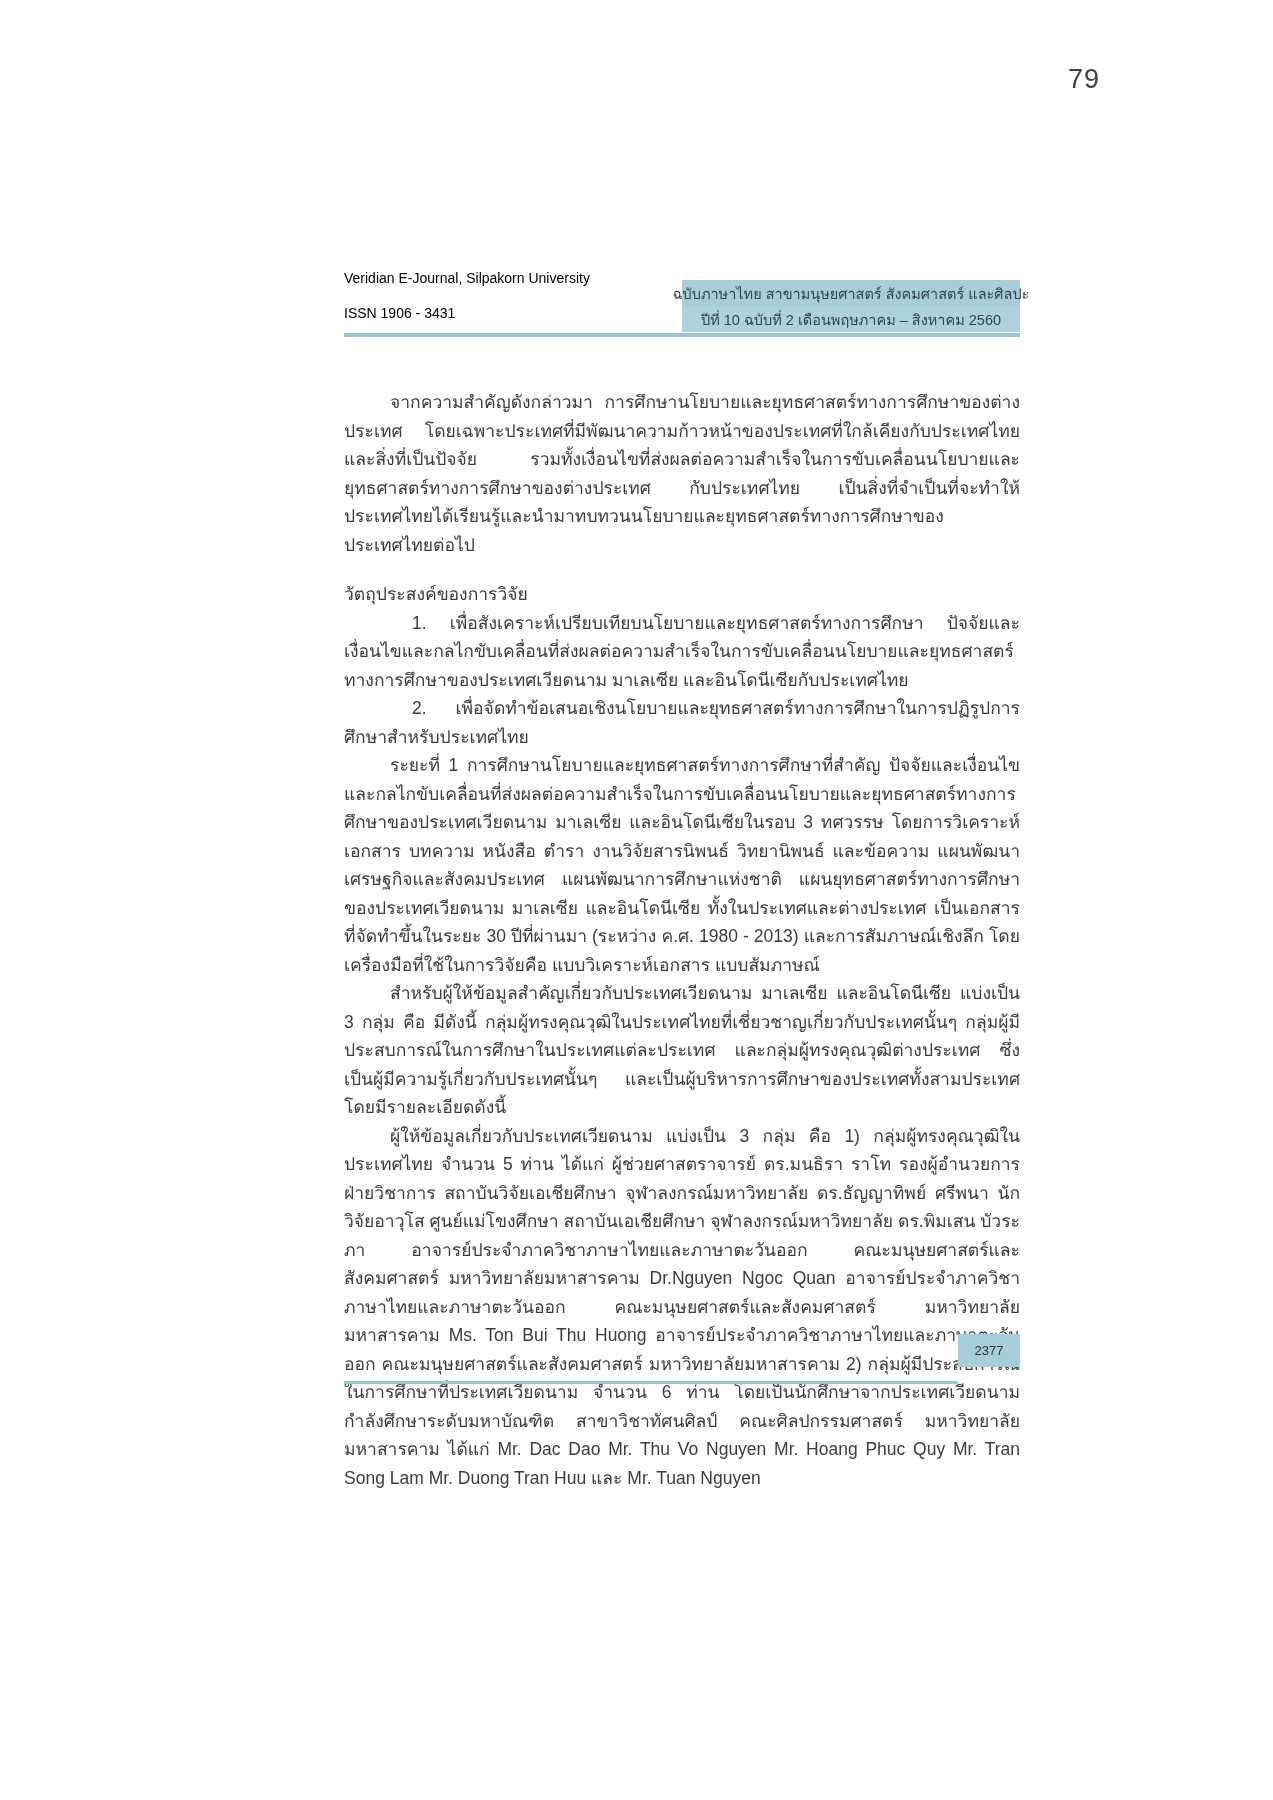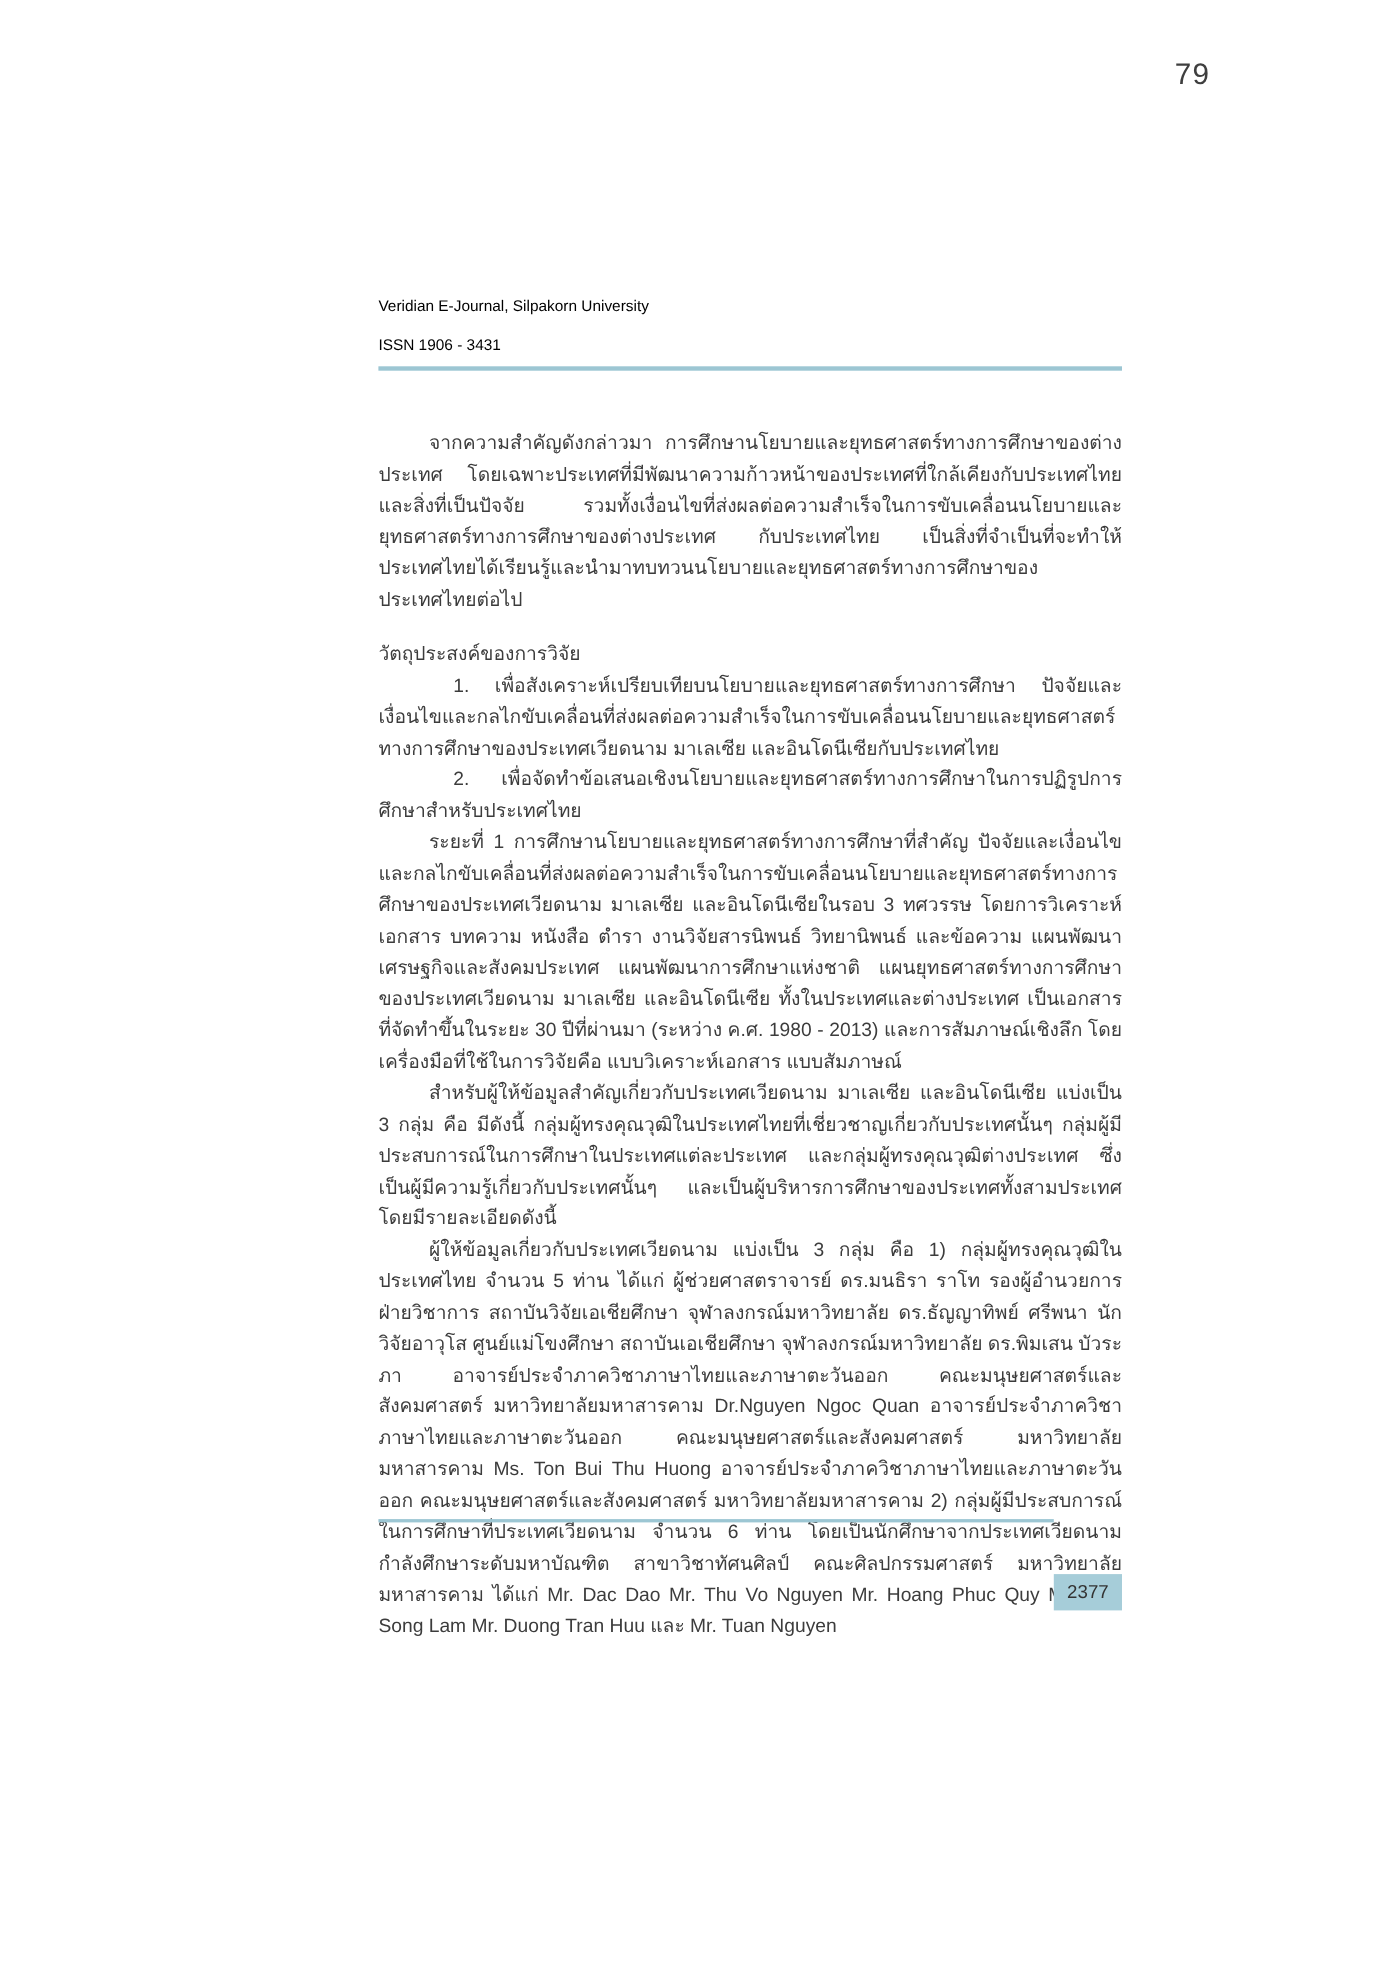--- a/index.html
+++ b/index.html
@@ -9,21 +9,21 @@
     position: relative;
     font-family: "Liberation Sans", "DejaVu Sans", sans-serif;
     color: #3c3c3c;
   }
   .page {
     position: absolute; inset: 0;
     background: #ffffff;
     overflow: hidden;
   }
   .corner-number {
-    position: absolute; left: 1068px; top: 52px;
+    position: absolute; left: 1068px; top: 64px;
     font-size: 27px; color: #3f3f3f; letter-spacing: 1px;
   }
   
   .journal-info {
     position: absolute; left: 344px; top: 270px;
     font-size: 14px; color: #000000; line-height: 17px;
   }
   .journal-info .issn { margin-top: 18px; }
   .banners {
     position: absolute; left: 682px; top: 280px; width: 338px;
@@ -55,39 +55,43 @@
     margin-top: 21px;
     text-align: left;
   }
   
   .footer-rule {
     position: absolute; left: 344px; top: 1381px;
     width: 614px; height: 3px;
     background: var(--teal-line, #9cc6d3);
   }
   .footer-badge {
-    position: absolute; left: 958px; top: 1431px;
+    position: absolute; left: 958px; top: 1334px;
     width: 62px; height: 33px;
     background: var(--teal, #a6cdd9);
     display: flex; align-items: center; justify-content: center;
-    font-size: 17px; color: #333333;
+    font-size: 13px; color: #333333;
   }
 </style>
 </head>
 <body>
 
 <div class="page">
 
   <div class="corner-number">79</div>
 
   <div class="journal-info">
     <div>Veridian E-Journal, Silpakorn University</div>
     <div class="issn">ISSN 1906 - 3431</div>
   </div>
 
+  <div class="banners">
+    <div class="banner">ฉบับภาษาไทย สาขามนุษยศาสตร์ สังคมศาสตร์ และศิลปะ</div>
+    <div class="banner second">ปีที่ 10 ฉบับที่ 2 เดือนพฤษภาคม – สิงหาคม 2560</div>
+  </div>
 
   <div class="header-divider"></div>
 
   <div class="body-text">
     <p class="indent">จากความสำคัญดังกล่าวมา การศึกษานโยบายและยุทธศาสตร์ทางการศึกษาของต่างประเทศ โดยเฉพาะประเทศที่มีพัฒนาความก้าวหน้าของประเทศที่ใกล้เคียงกับประเทศไทย และสิ่งที่เป็นปัจจัย รวมทั้งเงื่อนไขที่ส่งผลต่อความสำเร็จในการขับเคลื่อนนโยบายและยุทธศาสตร์ทางการศึกษาของต่างประเทศ กับประเทศไทย เป็นสิ่งที่จำเป็นที่จะทำให้ประเทศไทยได้เรียนรู้และนำมาทบทวนนโยบายและยุทธศาสตร์ทางการศึกษาของประเทศไทยต่อไป</p>
     <p class="heading">วัตถุประสงค์ของการวิจัย</p>
     <p class="list">1. เพื่อสังเคราะห์เปรียบเทียบนโยบายและยุทธศาสตร์ทางการศึกษา ปัจจัยและเงื่อนไขและกลไกขับเคลื่อนที่ส่งผลต่อความสำเร็จในการขับเคลื่อนนโยบายและยุทธศาสตร์ทางการศึกษาของประเทศเวียดนาม มาเลเซีย และอินโดนีเซียกับประเทศไทย</p>
     <p class="list">2. เพื่อจัดทำข้อเสนอเชิงนโยบายและยุทธศาสตร์ทางการศึกษาในการปฏิรูปการศึกษาสำหรับประเทศไทย</p>
     <p class="indent">ระยะที่ 1 การศึกษานโยบายและยุทธศาสตร์ทางการศึกษาที่สำคัญ  ปัจจัยและเงื่อนไขและกลไกขับเคลื่อนที่ส่งผลต่อความสำเร็จในการขับเคลื่อนนโยบายและยุทธศาสตร์ทางการศึกษาของประเทศเวียดนาม มาเลเซีย และอินโดนีเซียในรอบ 3 ทศวรรษ โดยการวิเคราะห์เอกสาร บทความ หนังสือ ตำรา งานวิจัยสารนิพนธ์ วิทยานิพนธ์ และข้อความ แผนพัฒนาเศรษฐกิจและสังคมประเทศ แผนพัฒนาการศึกษาแห่งชาติ แผนยุทธศาสตร์ทางการศึกษาของประเทศเวียดนาม มาเลเซีย และอินโดนีเซีย ทั้งในประเทศและต่างประเทศ เป็นเอกสารที่จัดทำขึ้นในระยะ 30 ปีที่ผ่านมา (ระหว่าง ค.ศ. 1980 - 2013) และการสัมภาษณ์เชิงลึก โดยเครื่องมือที่ใช้ในการวิจัยคือ แบบวิเคราะห์เอกสาร แบบสัมภาษณ์</p>
     <p class="indent">สำหรับผู้ให้ข้อมูลสำคัญเกี่ยวกับประเทศเวียดนาม มาเลเซีย และอินโดนีเซีย แบ่งเป็น 3 กลุ่ม คือ มีดังนี้ กลุ่มผู้ทรงคุณวุฒิในประเทศไทยที่เชี่ยวชาญเกี่ยวกับประเทศนั้นๆ กลุ่มผู้มีประสบการณ์ในการศึกษาในประเทศแต่ละประเทศ และกลุ่มผู้ทรงคุณวุฒิต่างประเทศ ซึ่งเป็นผู้มีความรู้เกี่ยวกับประเทศนั้นๆ และเป็นผู้บริหารการศึกษาของประเทศทั้งสามประเทศ โดยมีรายละเอียดดังนี้</p>

